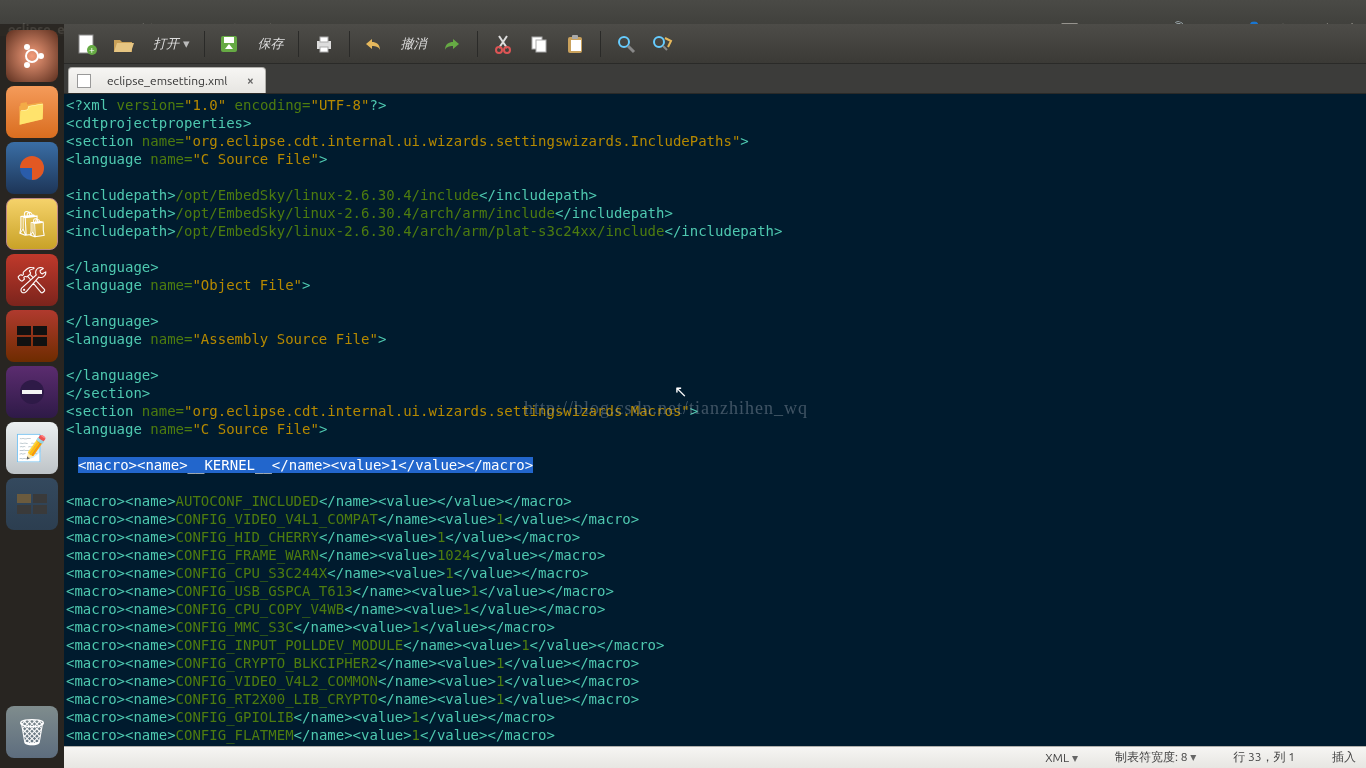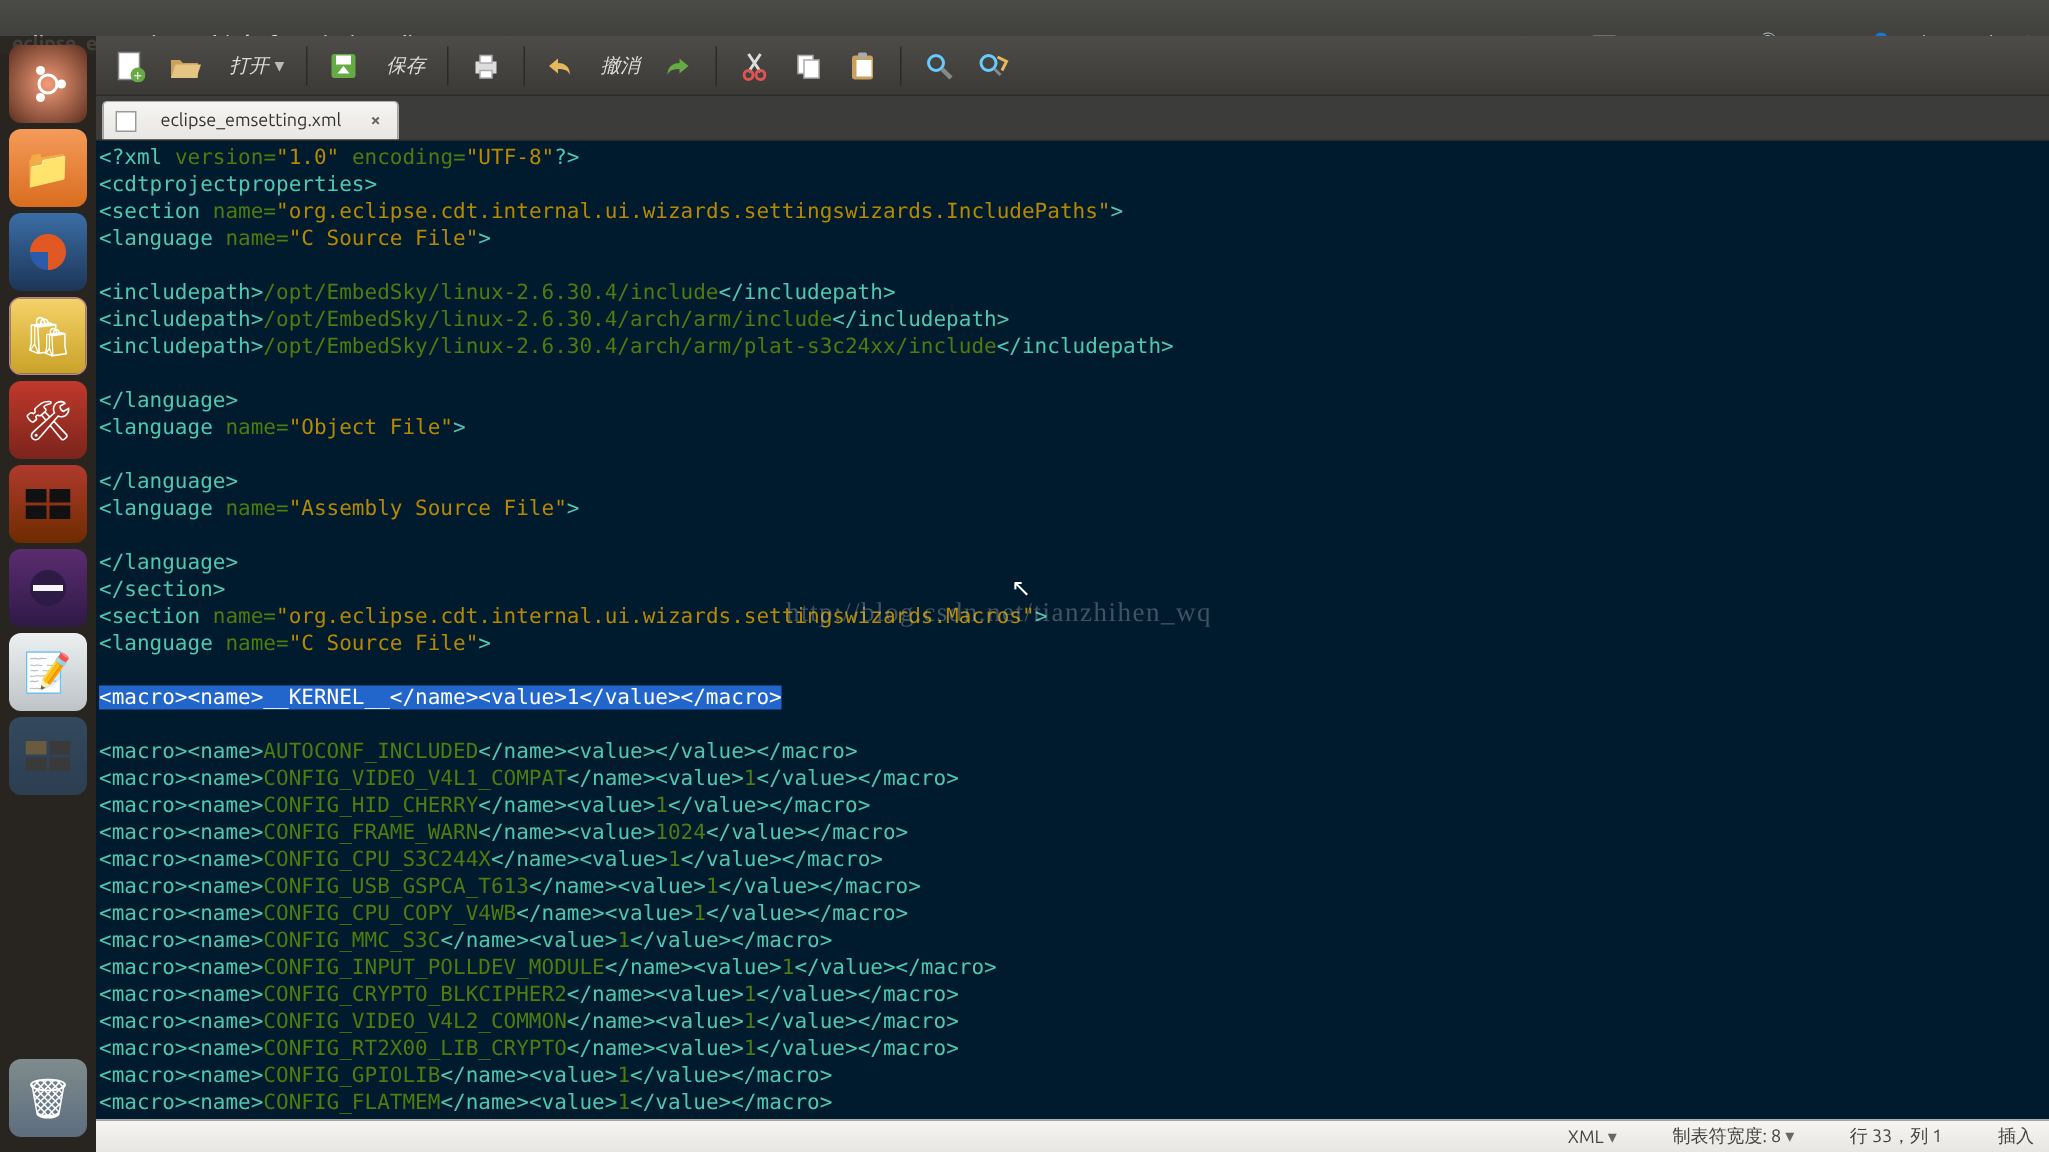--- a/index.html
+++ b/index.html
@@ -29,21 +29,21 @@
 .tsep { width: 1px; height: 26px; background: #2a2a28; margin: 0 4px; }
 .tabbar { height: 30px; background: #3c3c3a; display: flex; align-items: flex-end; padding-left: 4px; border-bottom: 1px solid #2a2a28; }
 .tab { height: 26px; background: linear-gradient(#f6f5f3,#e7e6e2); border: 1px solid #b0afab; border-bottom: none; border-radius: 4px 4px 0 0; display: flex; align-items: center; padding: 0 8px; font-size: 12px; color: #333; gap: 16px; }
 .tab .doc-icon { width: 14px; height: 14px; background: #fff; border: 1px solid #999; position: relative; }
 .tab .close { width: 14px; height: 14px; color: #666; font-weight: bold; cursor: pointer; display:flex; align-items:center; justify-content:center; }
 .editor { flex: 1; background: #001b2e; overflow: auto; position: relative; }
 .code { font-family: "DejaVu Sans Mono", Consolas, monospace; font-size: 14px; line-height: 18px; padding: 2px 2px 10px 2px; white-space: pre; color: #ddd; }
 .t-tag { color: #4ec9b0; }
 .t-str { color: #b58900; }
 .t-txt { color: #4d7c0f; }
-.t-sel { background: #2266cc; color: #fff; }
+.t-sel { background: #2266cc; color: #fff; margin-left: 12px; }
 .watermark { position: absolute; top: 304px; left: 460px; color: rgba(180,190,200,0.35); font-family: serif; font-size: 18px; pointer-events: none; letter-spacing: 1px; }
 .cursor-arrow { position: absolute; top: 288px; left: 610px; color: #fff; font-size: 16px; pointer-events: none; }
 .statusbar { height: 22px; background: linear-gradient(#f6f5f3,#e7e6e2); border-top: 1px solid #b0afab; display: flex; align-items: center; font-size: 12px; color: #444; padding: 0 10px; gap: 37px; }
 .statusbar .spacer { flex: 1; }
 .statusbar .dd::after { content: " ▾"; color:#666; }
 svg { display: block; }
 </style>
 </head>
 <body>
 

